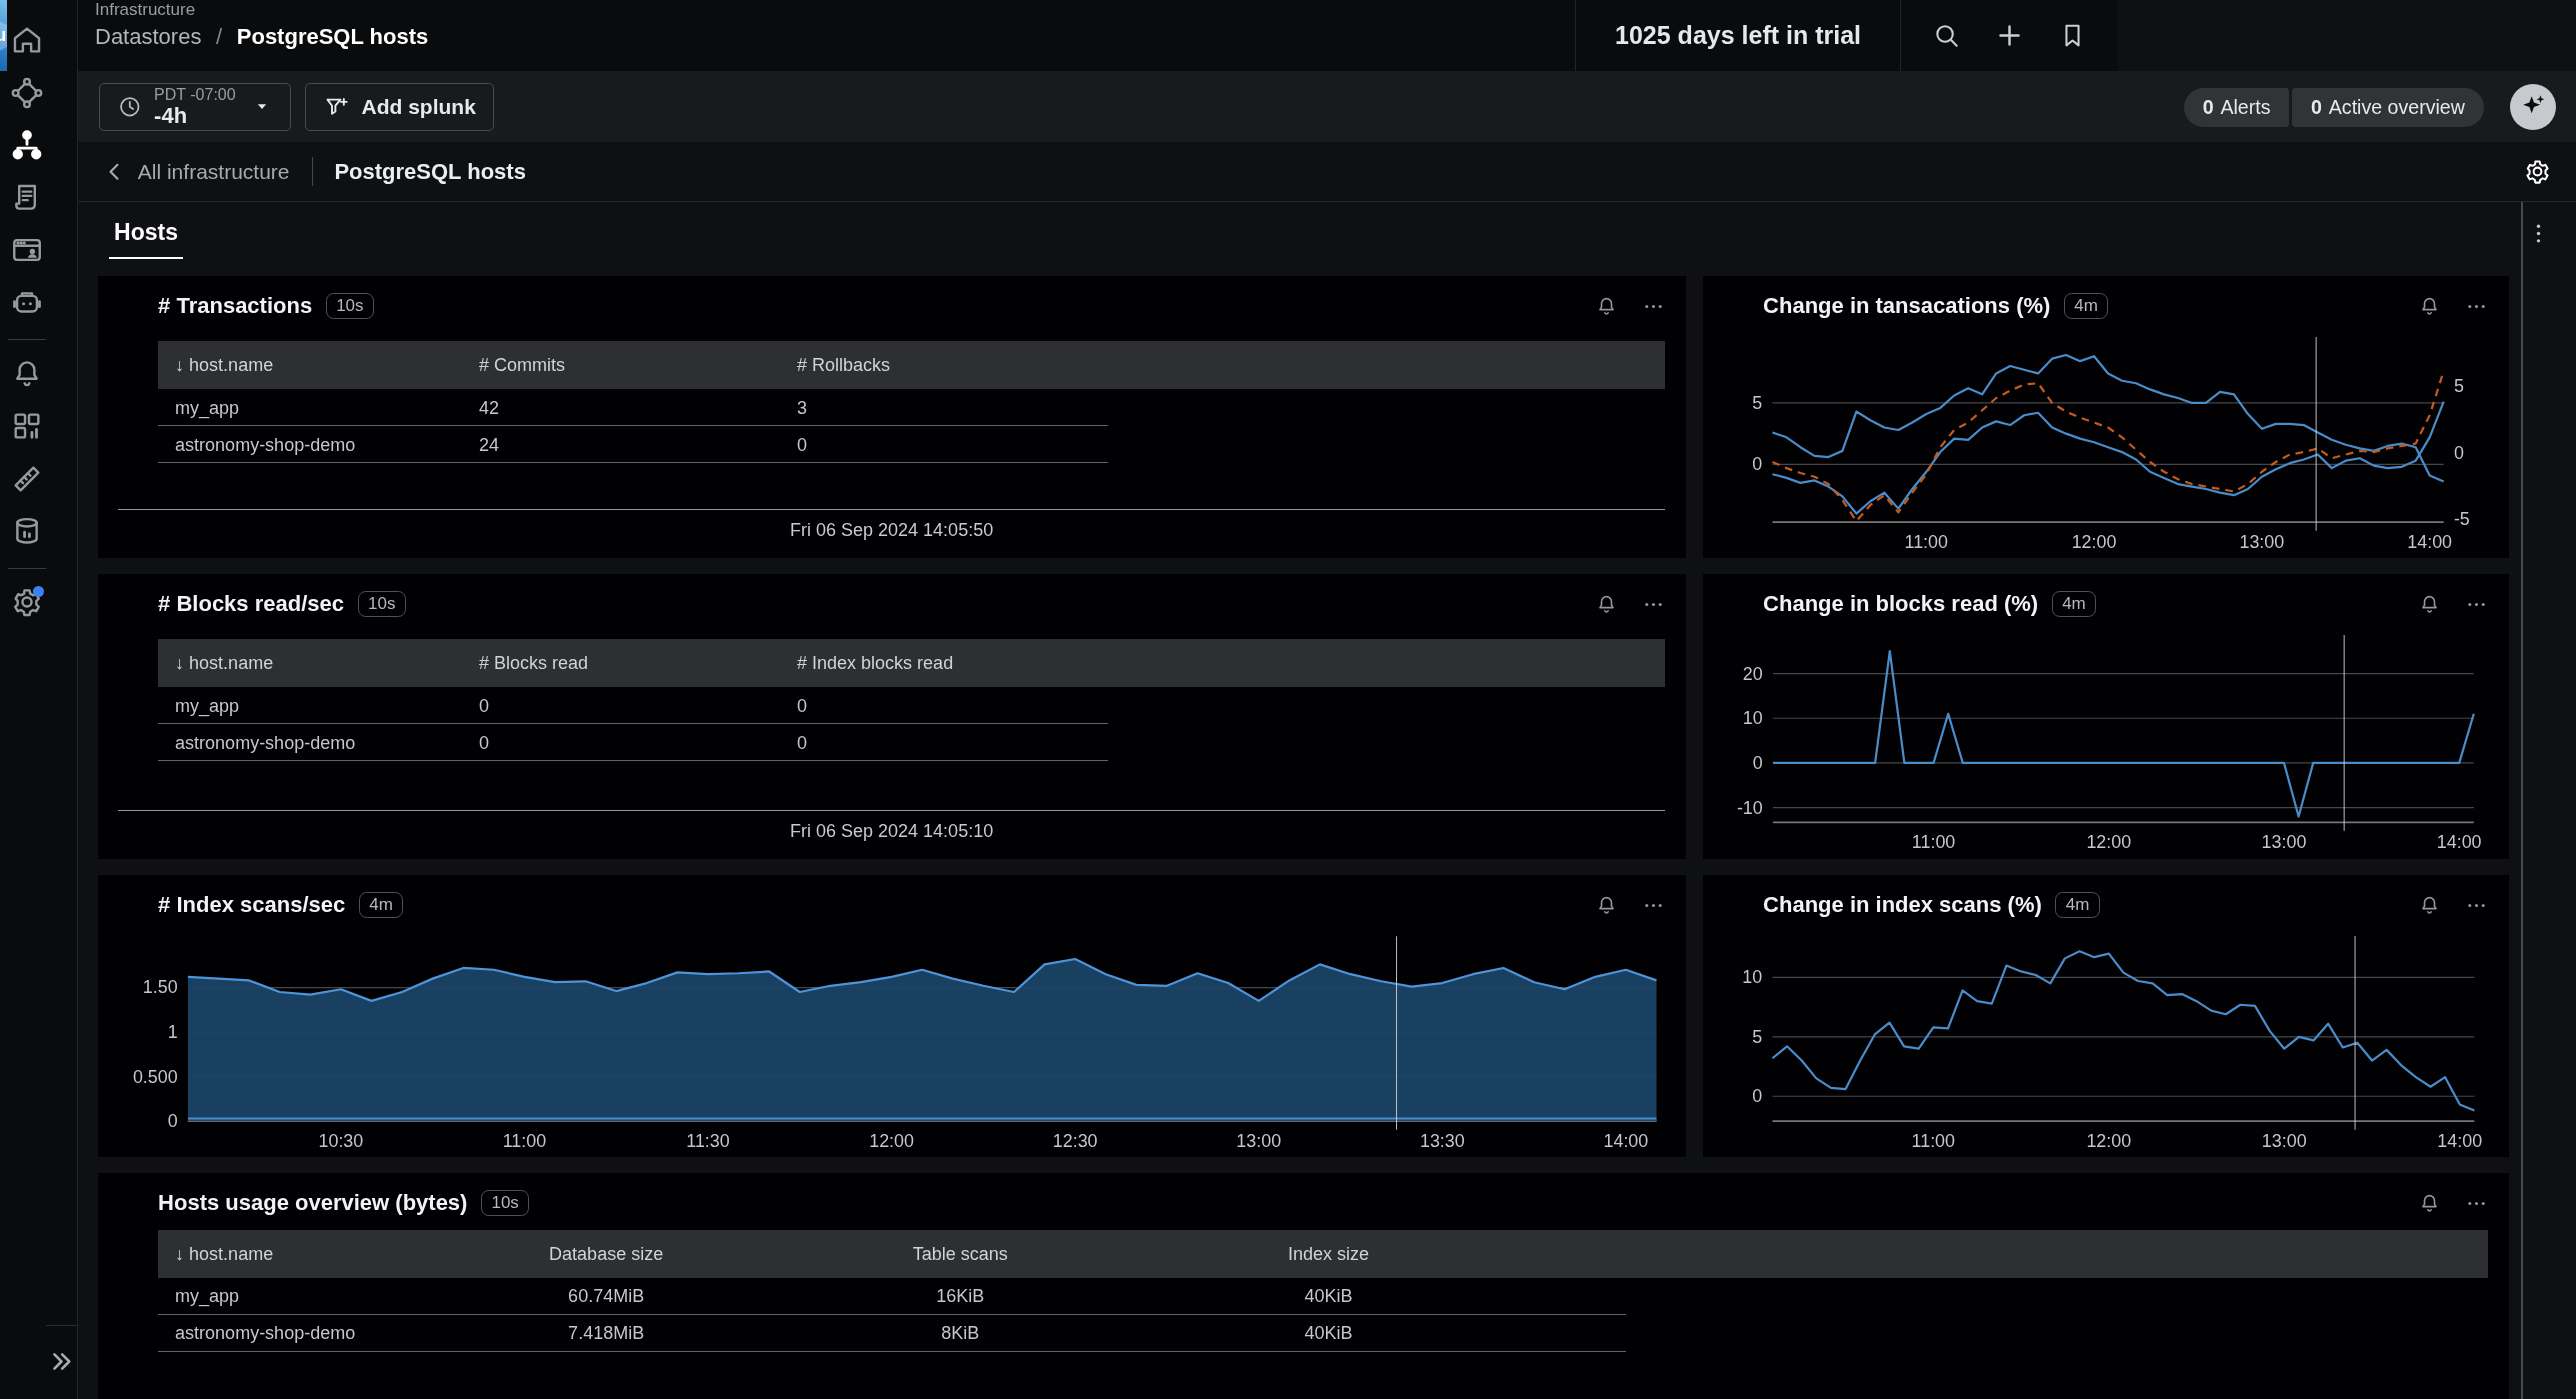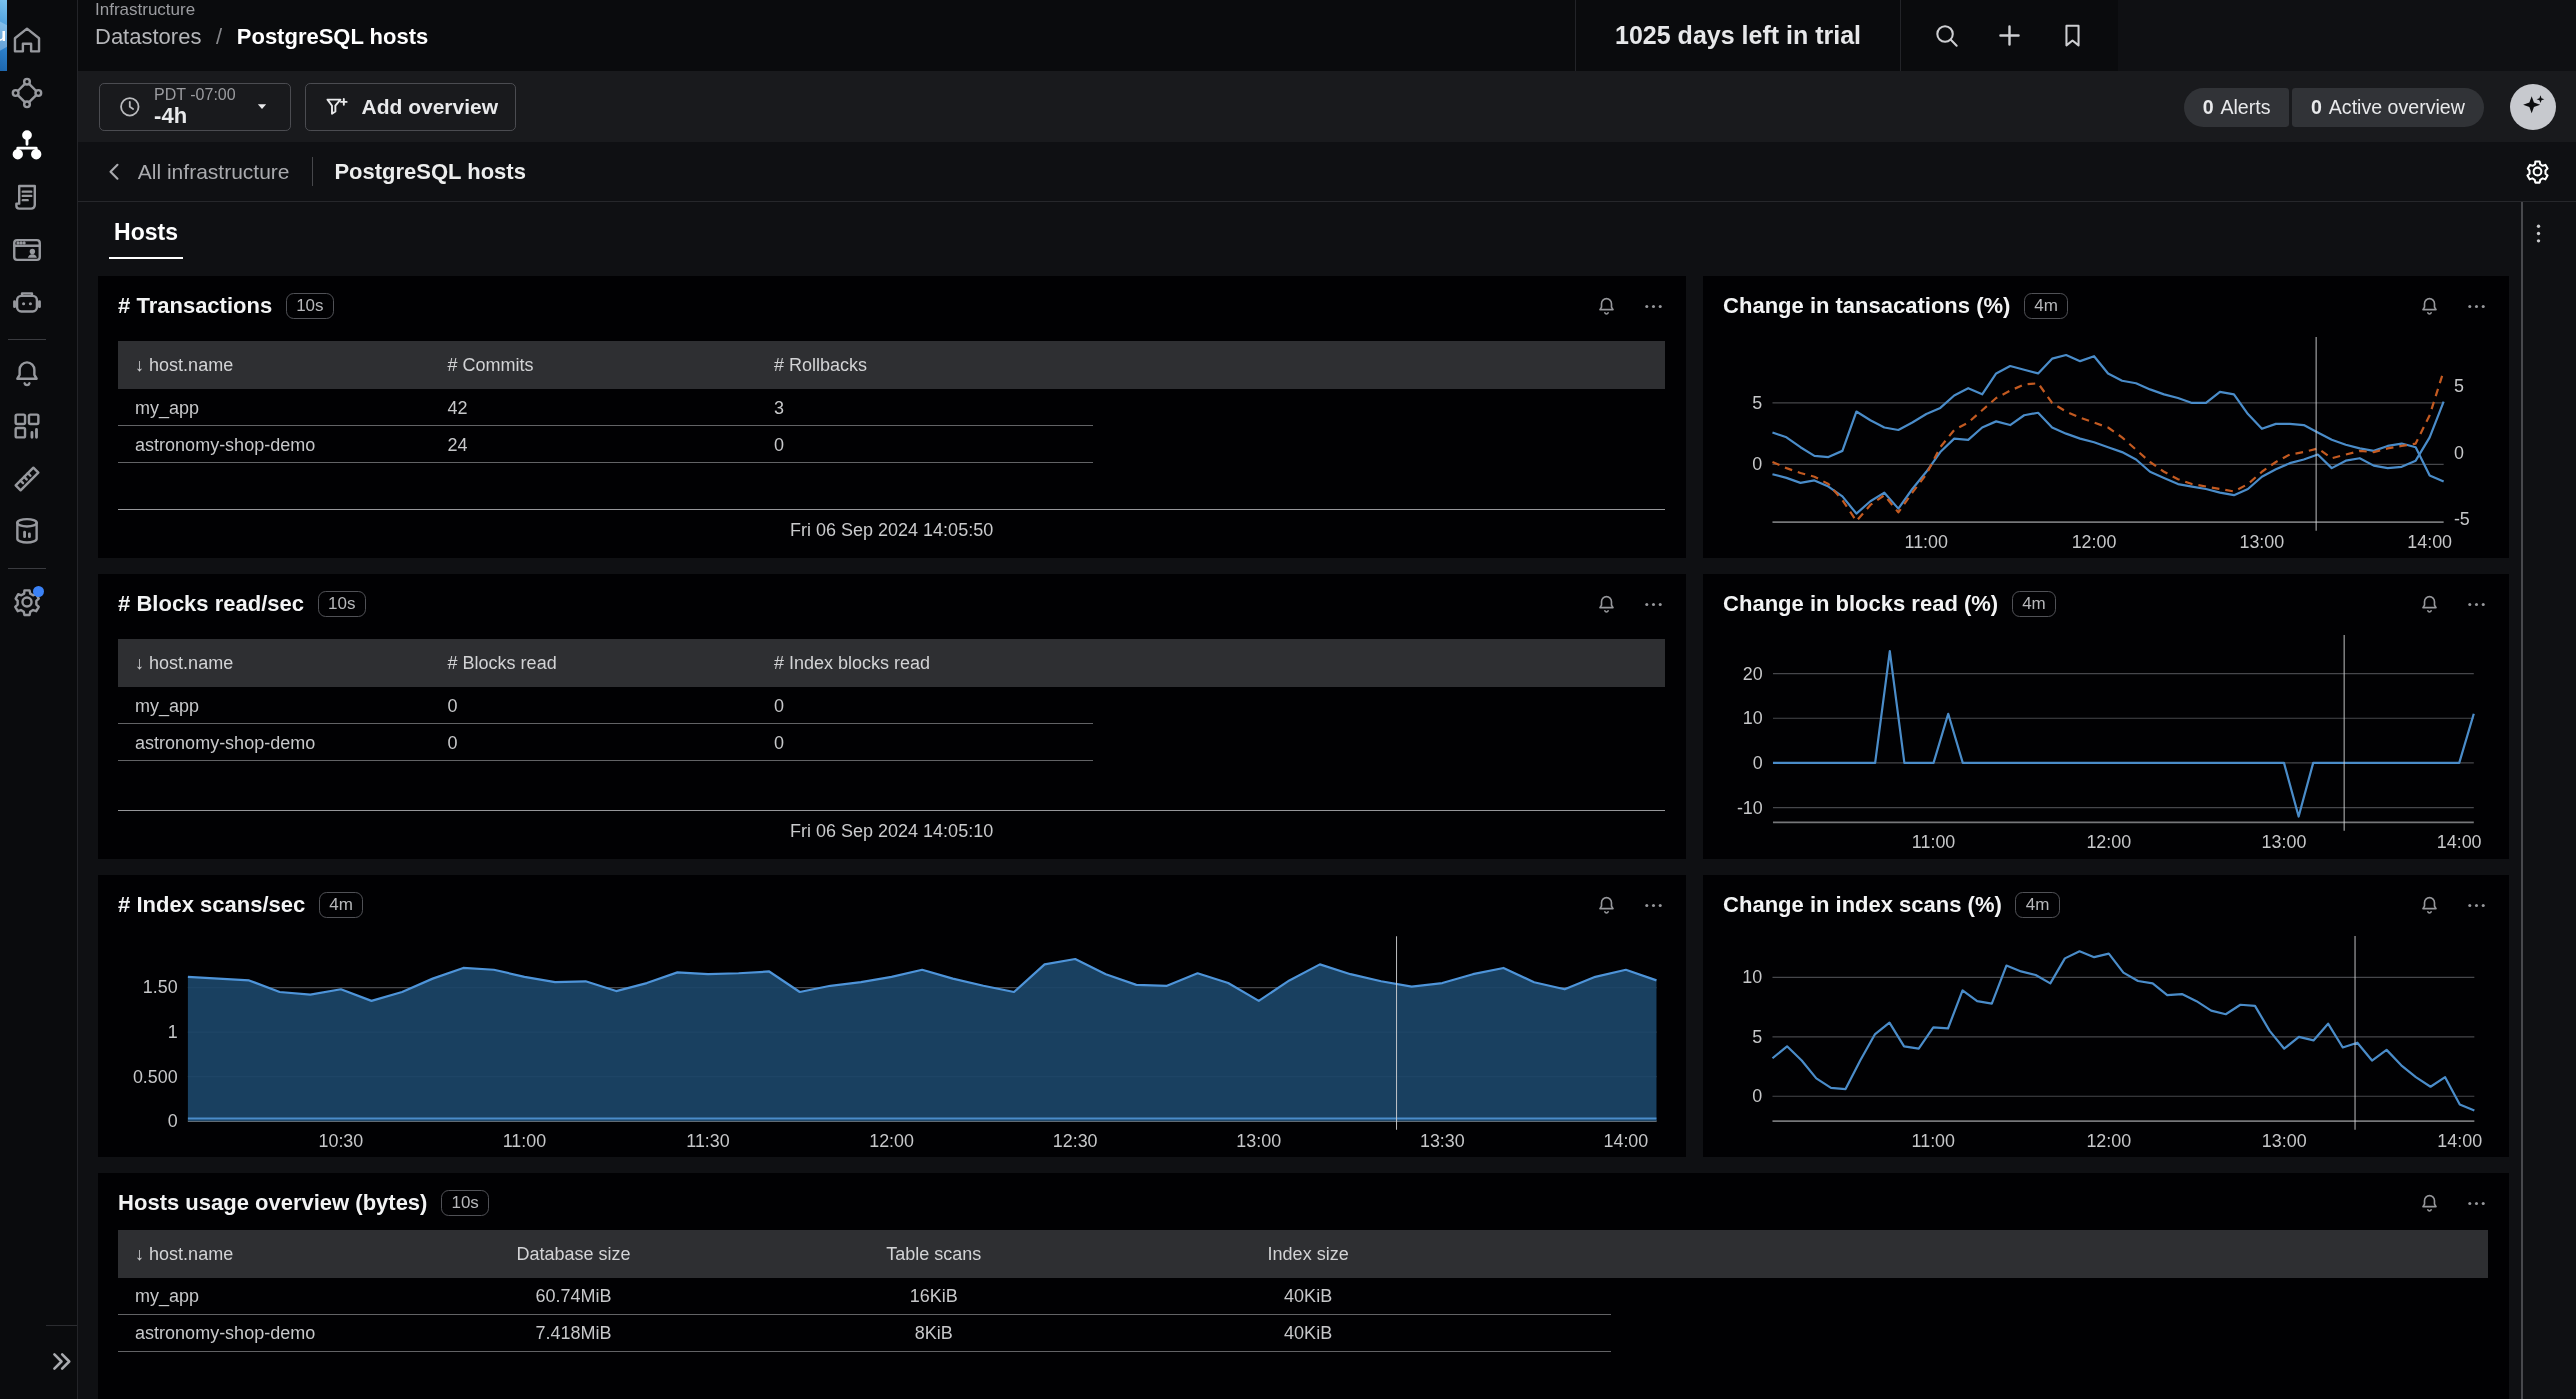--- a/index.html
+++ b/index.html
@@ -72,21 +72,21 @@
   .sn-title { font-size:22px; font-weight:700; color:#eceded; }
   .sn-gear { margin-left:auto; color:#ffffff; width:29px; height:29px; cursor:pointer; }
   .sn-gear svg { width:29px; height:29px; }
   .tabrow { height:62px; display:flex; align-items:center; padding:0 24px 0 31px; }
   .tab { font-size:23px; font-weight:700; color:#ffffff; padding:12px 5.1px 10.2px; border-bottom:2.6px solid #ffffff; cursor:pointer; }
   .tab-kebab { margin-left:auto; color:#c9cacc; width:27px; height:27px; cursor:pointer; }
   .tab-kebab svg { width:27px; height:27px; }
   
   .dashboard { display:grid; grid-template-columns:1588px 806px; grid-template-rows:282px 285px 282px 264px;
     column-gap:17px; row-gap:16px; margin:12px 0 0 19.6px; }
-  .panel { background:#010103; position:relative; }
+  .panel { background:#010103; position:relative;padding-left:40px; }
   .panel.full { grid-column:1 / span 2; }
   .panel-head { display:flex; align-items:center; padding:17px 20.5px 0; }
   .p-title { font-size:22px; font-weight:700; color:#f2f3f4; }
   .p-badge { margin-left:13.6px; font-size:17px; color:#b6b7ba; border:1.7px solid #505156;
     border-radius:7.7px; padding:1.7px 9.4px; }
   .p-actions { margin-left:auto; display:flex; gap:24px; color:#96979b; }
   .p-ic { width:23px; height:23px; cursor:pointer; }
   .p-ic svg { width:23px; height:23px; }
   
   .tbl { margin:22px 20.5px 0; }
@@ -242,21 +242,21 @@
     </span>
     <span class="caret"><svg viewBox="0 0 24 24" fill="none" stroke="currentColor" stroke-width="1.7" stroke-linecap="round" stroke-linejoin="round">
           <path d="M7.5 10l4.5 5.2L16.5 10Z" fill="currentColor" stroke="none"></path>
         </svg></span>
   </div>
   <div class="tb-btn">
     <span class="fic"><svg viewBox="0 0 24 24" fill="none" stroke="currentColor" stroke-width="1.7" stroke-linecap="round" stroke-linejoin="round">
           <path d="M4 5h11.5L11 10.4v5.2l-3 1.9v-7.1L4 5Z"></path>
           <path d="M18.5 4.5v5M16 7h5"></path>
         </svg></span>
-    <span class="lbl">Add overview</span>
+    <span class="lbl">Add splunk</span>
   </div>
   <div class="tb-right">
     <div class="pill left">
       <b>0</b>
       <span>Alerts</span>
     </div>
     <div class="pill right">
       <b>0</b>
       <span>Active overview</span>
     </div>

